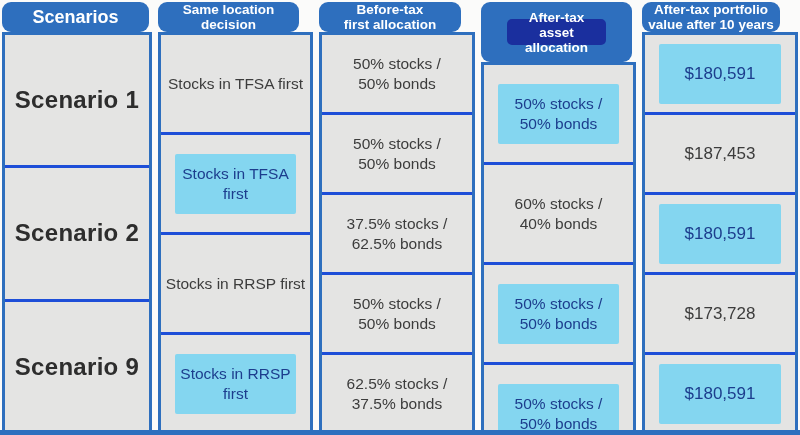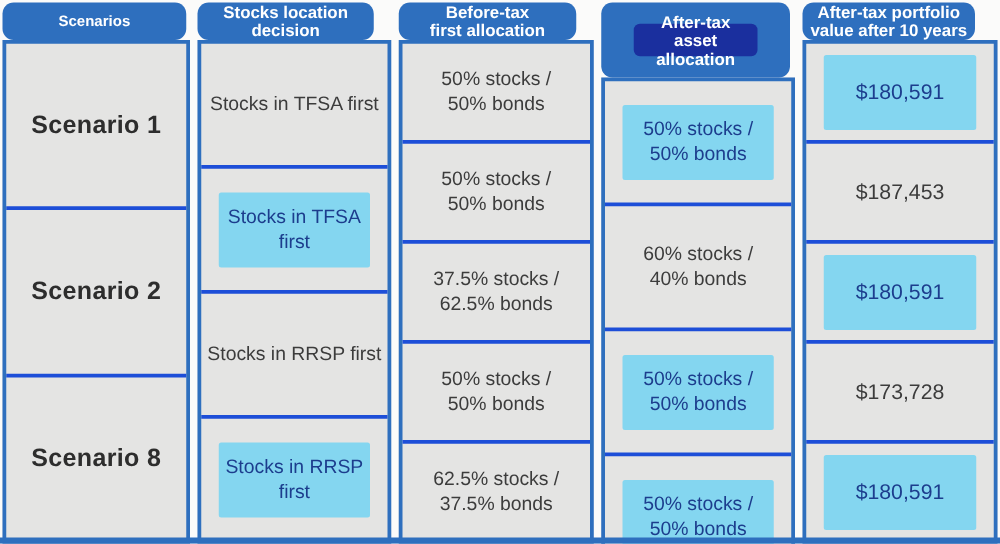--- a/index.html
+++ b/index.html
@@ -23,21 +23,21 @@
     font-size:13.5px;
     line-height:15px;
     text-align:center;
     height:30px;
     display:flex;align-items:center;justify-content:center;
     white-space:pre-line;
     margin-right:14px;
     position:relative;
     z-index:2;
   }
-  .tab.single{font-size:12px;margin-right:3px;}
+  .tab.single{font-size:18px;margin-right:3px;}
   .tab.wide{margin-right:18px;}
   .tab.active-outer{
     margin-right:4px;
     padding:15px;
   }
   .tab-inner{
     background:#1a2f9e;
     border-radius:5px;
     width:calc(100% - 22px);
     height:26px;
@@ -57,21 +57,21 @@
     text-align:center;
     border-top:3px solid #1d4ed8;
     font-size:15.5px;
     line-height:20px;
     color:#3c3c3c;
     white-space:pre-line;
     padding:0 4px;
   }
   .cell:first-child{border-top:none;}
   .cell.scen{
-    font-size:20px;
+    font-size:24px;
     font-weight:bold;
     color:#2d2d2d;
     letter-spacing:.3px;
   }
   .box{
     background:#84d6f0;
     color:#1c3d8d;
     width:86%;
     min-height:60px;
     display:flex;align-items:center;justify-content:center;
@@ -89,26 +89,26 @@
 </head>
 <body>
 
 <div class="table-wrap">
 
   <div class="col">
     <div class="tab single">Scenarios</div>
     <div class="card">
       <div class="cell scen">Scenario 1</div>
       <div class="cell scen">Scenario 2</div>
-      <div class="cell scen">Scenario 8</div>
+      <div class="cell scen">Scenario 9</div>
     </div>
   </div>
 
   <div class="col">
-    <div class="tab">Stocks location
+    <div class="tab">Same location
 decision</div>
     <div class="card">
       <div class="cell">Stocks in TFSA first</div>
       <div class="cell"><span class="box">Stocks in TFSA first</span></div>
       <div class="cell">Stocks in RRSP first</div>
       <div class="cell"><span class="box">Stocks in RRSP first</span></div>
     </div>
   </div>
 
   <div class="col">

